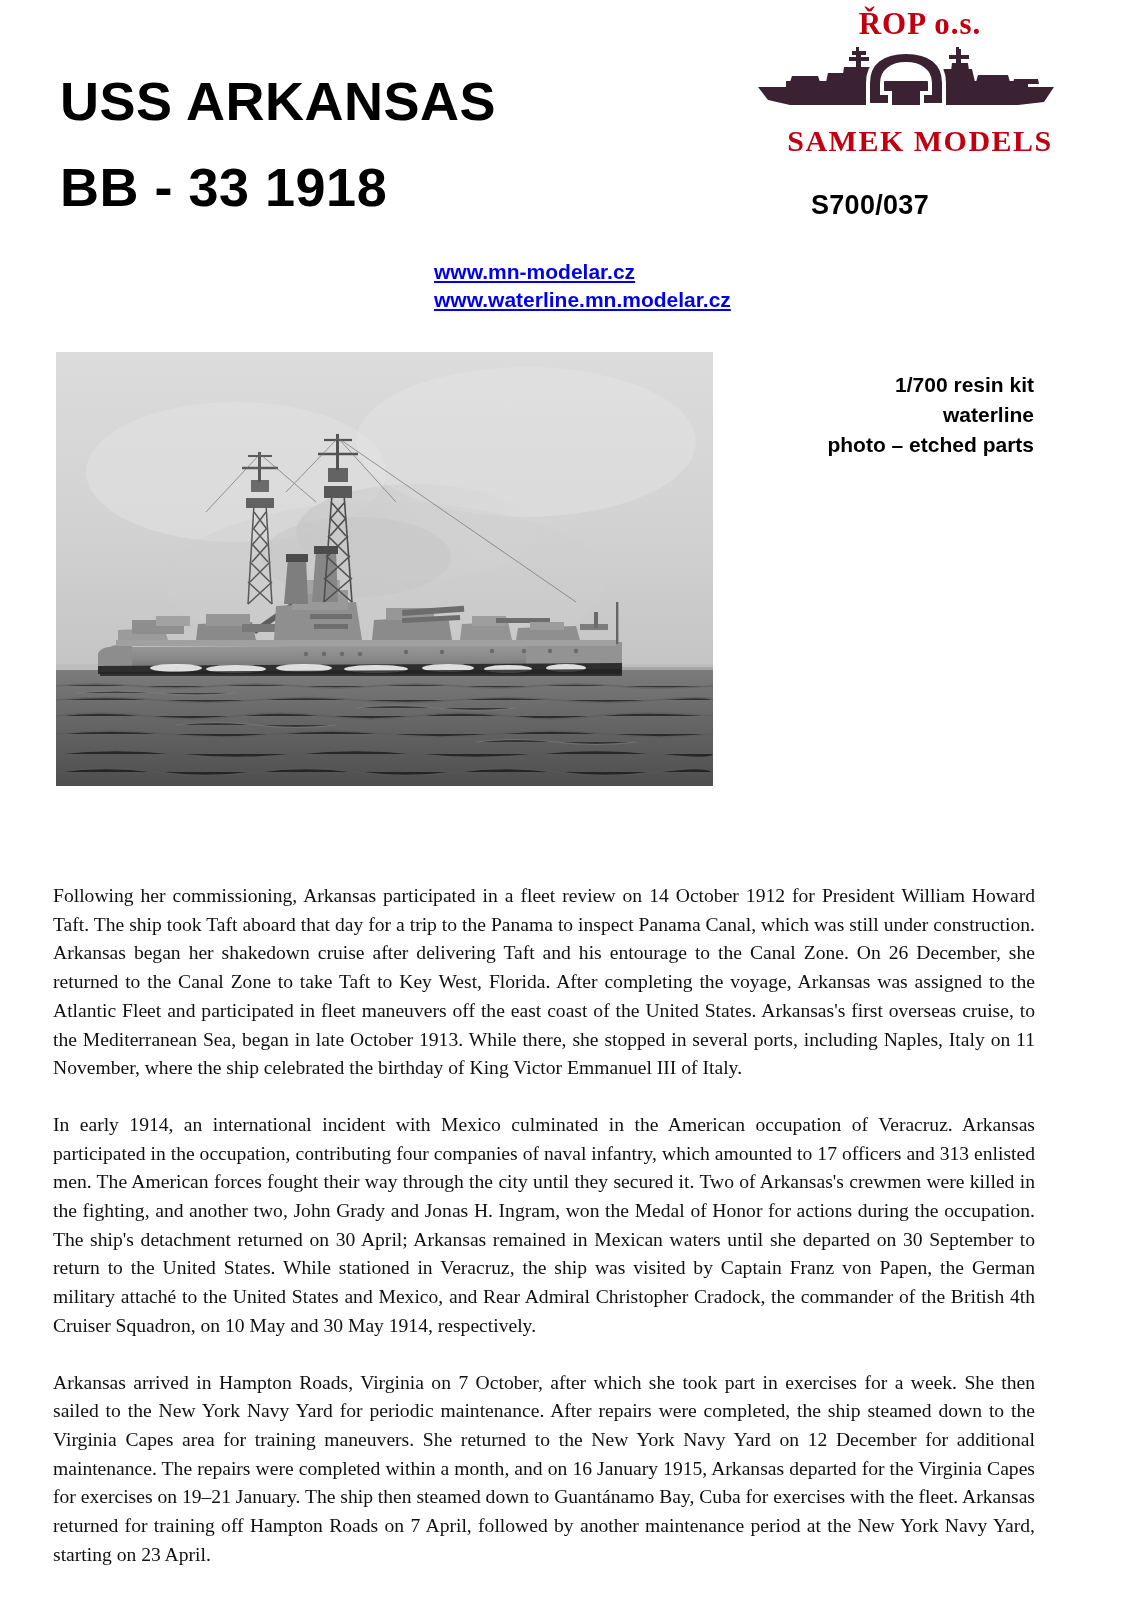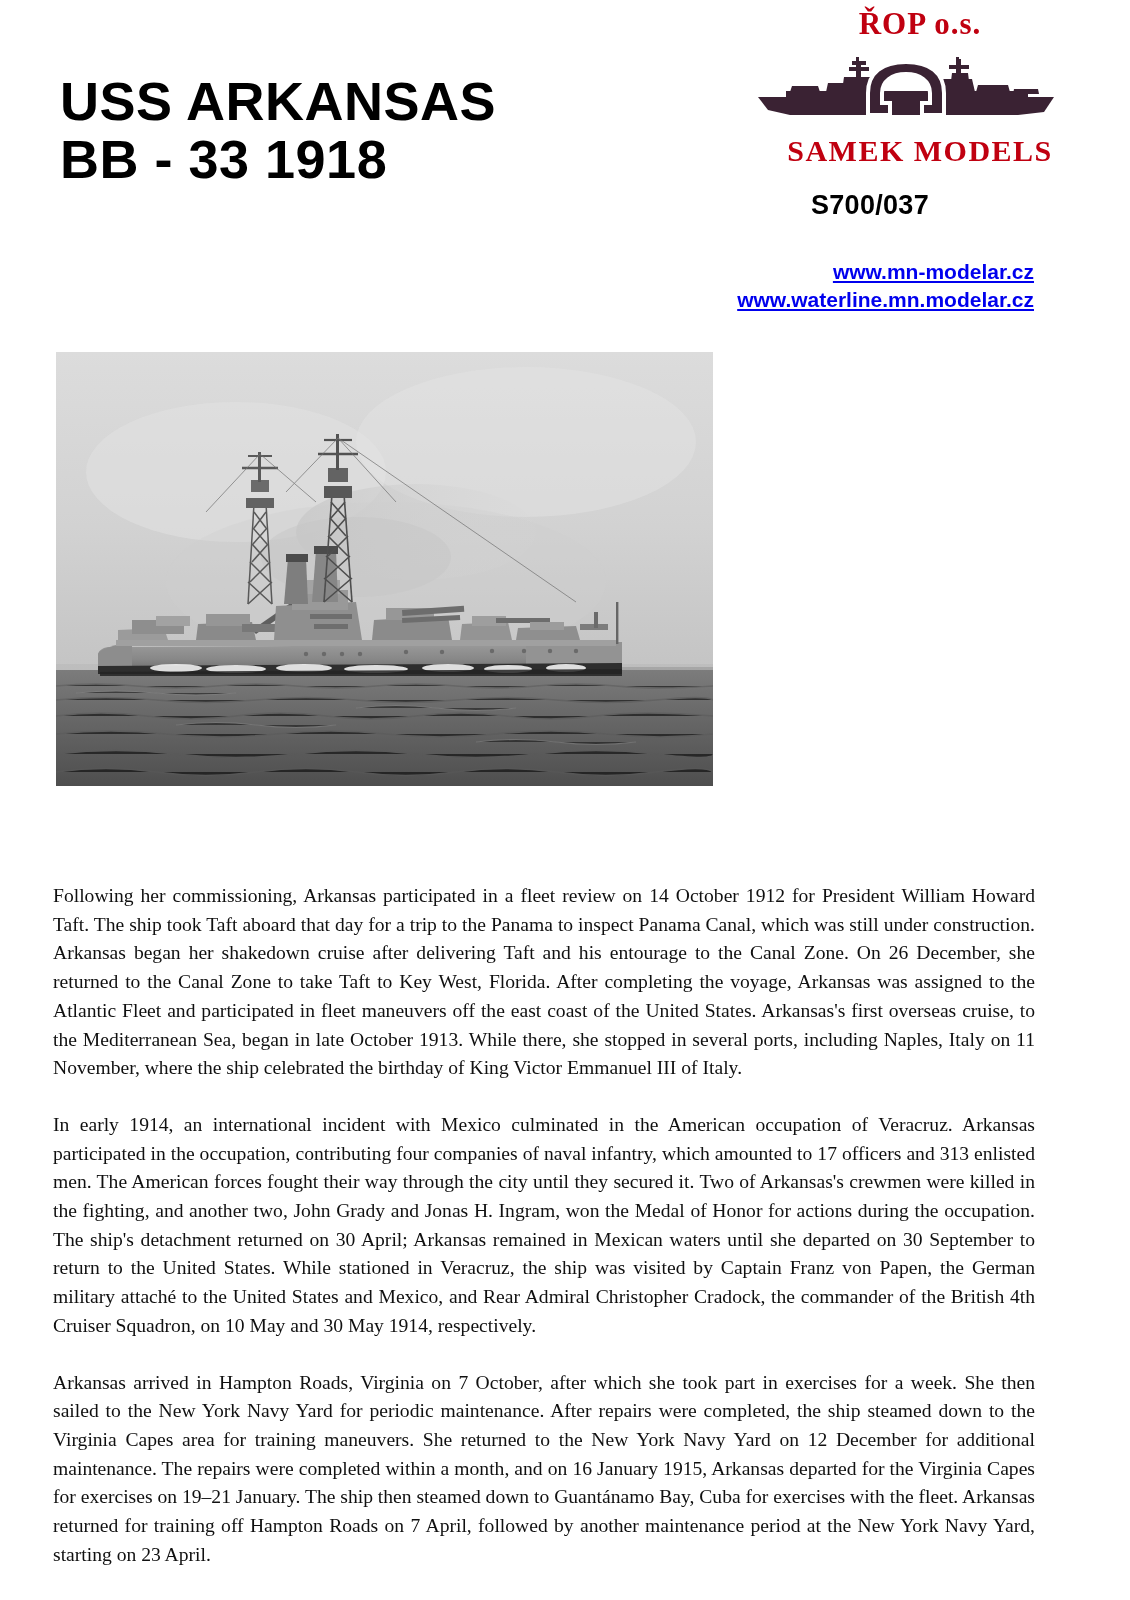--- a/index.html
+++ b/index.html
@@ -44,40 +44,40 @@
     font-weight: bold;
     letter-spacing: 0.5px;
     line-height: 1.08;
     white-space: nowrap;
   }
   .title-line2 {
     font-size: 54px;
     font-weight: bold;
     letter-spacing: 0.5px;
     line-height: 1.08;
-    margin-top: 0;
+    margin-top: 28px;
     white-space: nowrap;
   }
 
   
   .logo-block {
     position: absolute;
     left: 770px;
     top: 8px;
     width: 300px;
     text-align: center;
   }
   .logo-top-text {
     color: #c00010;
     font-family: "Liberation Serif", serif;
     font-weight: bold;
     font-size: 31px;
     letter-spacing: 1px;
     line-height: 1;
-    margin-bottom: 18px;
+    margin-bottom: 8px;
   }
   .logo-ship-wrap {
     width: 300px;
     height: 62px;
     position: relative;
     margin-left: -14px;
   }
   .logo-ship-wrap svg { display: block; }
   .logo-bottom-text {
     color: #c00010;
@@ -98,21 +98,21 @@
     font-size: 27px;
     font-weight: bold;
     letter-spacing: 0.3px;
   }
 
   .links {
     position: absolute;
     right: 96px;
     top: 258px;
     width: 600px;
-    text-align: right;
+    text-align: left;
     line-height: 1.33;
   }
   .links a {
     color: #0000ee;
     text-decoration: underline;
     font-size: 21px;
     font-weight: bold;
     display: block;
   }
 
@@ -208,20 +208,25 @@
       <div class="logo-bottom-text">SAMEK MODELS</div>
     </div>
 
     <div class="kit-code">S700/037</div>
 
     <div class="links">
       <a href="#">www.mn-modelar.cz</a>
       <a href="#">www.waterline.mn.modelar.cz</a>
     </div>
 
+    <div class="specs">
+      <div>1/700    resin kit</div>
+      <div>waterline</div>
+      <div>photo – etched parts</div>
+    </div>
   </div>
 
   <div class="photo">
     <svg width="657" height="434" viewBox="0 0 657 434" xmlns="http://www.w3.org/2000/svg">
       <defs>
         <linearGradient id="sky" x1="0" y1="0" x2="0" y2="1">
           <stop offset="0%" stop-color="#dcdcdc"></stop>
           <stop offset="55%" stop-color="#d2d2d2"></stop>
           <stop offset="100%" stop-color="#c4c4c4"></stop>
         </linearGradient>

